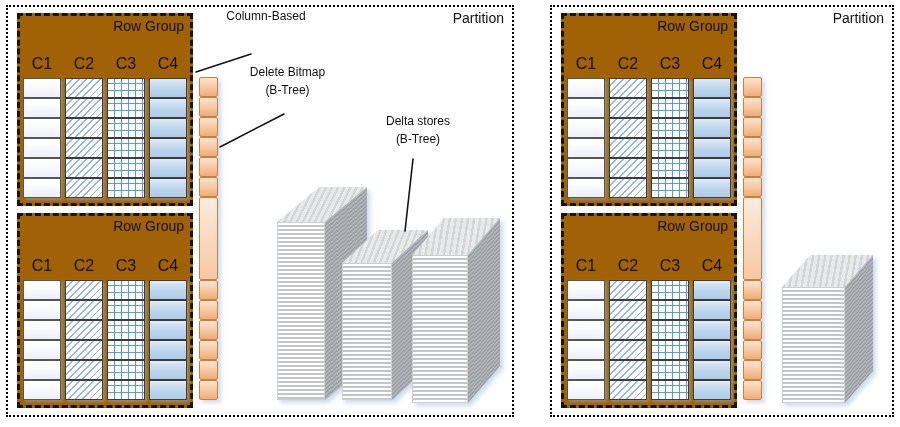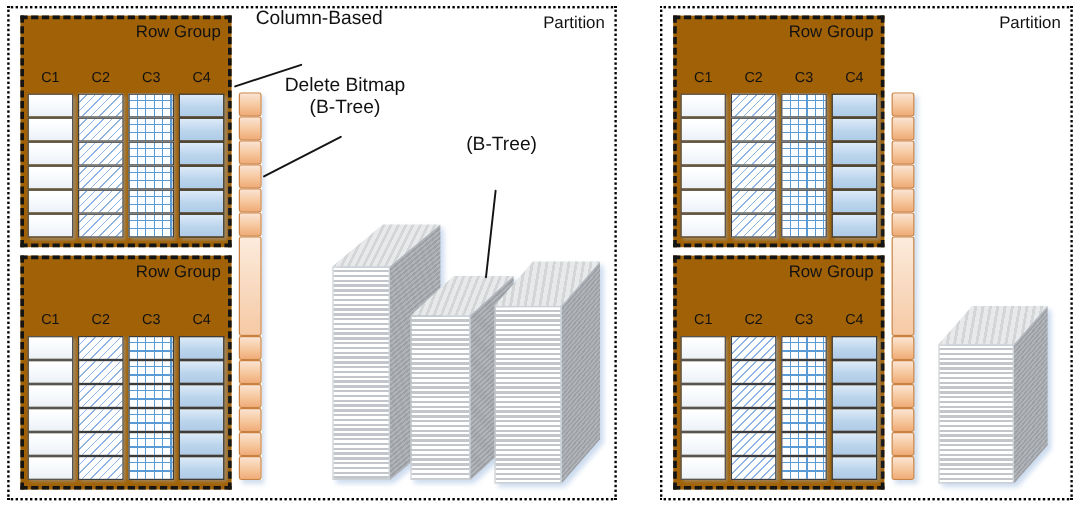--- a/index.html
+++ b/index.html
@@ -8,21 +8,21 @@
 
   
   .partition{position:absolute;border:2px dotted #000;background:#fff;box-sizing:border-box;}
   .partition-label{position:absolute;top:2px;right:8px;font-size:14px;line-height:18px;}
 
   
   .row-group{position:absolute;border:3px dashed #141414;box-sizing:border-box;background:#a16207;}
   .rg-label{position:absolute;top:1px;right:6px;font-size:14px;line-height:18px;}
 
   .col{position:absolute;top:40px;width:38px;}
-  .col-header{height:22px;text-align:center;font-size:12px;line-height:16px;}
+  .col-header{height:22px;text-align:center;font-size:16px;line-height:16px;}
   .cells{box-shadow:2px 2px 3px rgba(163,190,221,.45);}
   .cell{width:100%;height:20px;box-sizing:border-box;border:1px solid #3c3c3c;}
   .c1cell{background:linear-gradient(180deg,#ffffff 12%,#edf2f9 95%);border-color:#555;}
   .c2cell{background-color:#fff;
           background-image:repeating-linear-gradient(135deg,rgba(0,0,0,0) 0 4px,#8eb4e3 4px 5px);}
   .c3cell{background-color:#fdfeff;
           background-image:
             repeating-linear-gradient(0deg,rgba(0,0,0,0) 0 6px,#5b9bd5 6px 7px),
             repeating-linear-gradient(90deg,rgba(0,0,0,0) 0 6px,#5b9bd5 6px 7px);}
   .c4cell{background:linear-gradient(180deg,#ddebf7 0%,#bcd5ec 55%,#aecbe8 100%);}
@@ -39,21 +39,21 @@
          background:repeating-linear-gradient(180deg,#ffffff 0 2px,#c2c6ca 2px 4px);
          border:1px solid #cdd0d3;box-sizing:border-box;}
   .stack-side{position:absolute;left:var(--w);top:0;width:var(--dx);height:var(--h);
          transform-origin:left top;transform:skewY(var(--sky));
          background:repeating-linear-gradient(180deg,#b1b4b8 0 2px,#9da0a4 2px 4px);}
   .stack-top{position:absolute;left:0;top:calc(var(--dy) * -1);width:var(--w);height:var(--dy);
          transform-origin:left bottom;transform:skewX(var(--skx));
          background:repeating-linear-gradient(55deg,#d3d5d7 0 2px,#e7e9eb 2px 5px);}
 
   
-  .note{position:absolute;text-align:center;font-size:16px;line-height:18px;}
+  .note{position:absolute;text-align:center;font-size:12px;line-height:18px;}
   .callouts{position:absolute;left:0;top:0;z-index:10;pointer-events:none;}
 </style>
 </head>
 <body>
 
 <div class="partition" style="left:6px;top:5px;width:508px;height:412px;">
   <div class="partition-label">Partition</div>
 
   <div class="row-group" style="left:9px;top:6px;width:176px;height:193px;">
     <div class="rg-label">Row Group</div>
@@ -188,20 +188,21 @@
   </div>
 
   <div class="note" style="left:188px;top:0;width:140px;">
     <div>Column-Based</div>
   </div>
   <div class="note" style="left:222px;top:56px;width:115px;">
     <div>Delete Bitmap</div>
     <div>(B-Tree)</div>
   </div>
   <div class="note" style="left:360px;top:105px;width:100px;">
+    <div>Delta stores</div>
     <div>(B-Tree)</div>
   </div>
 </div>
 
 <div class="partition" style="left:550px;top:5px;width:344px;height:412px;">
   <div class="partition-label">Partition</div>
 
   <div class="row-group" style="left:9px;top:6px;width:176px;height:193px;">
     <div class="rg-label">Row Group</div>
     <div class="col" style="left:3px;">

